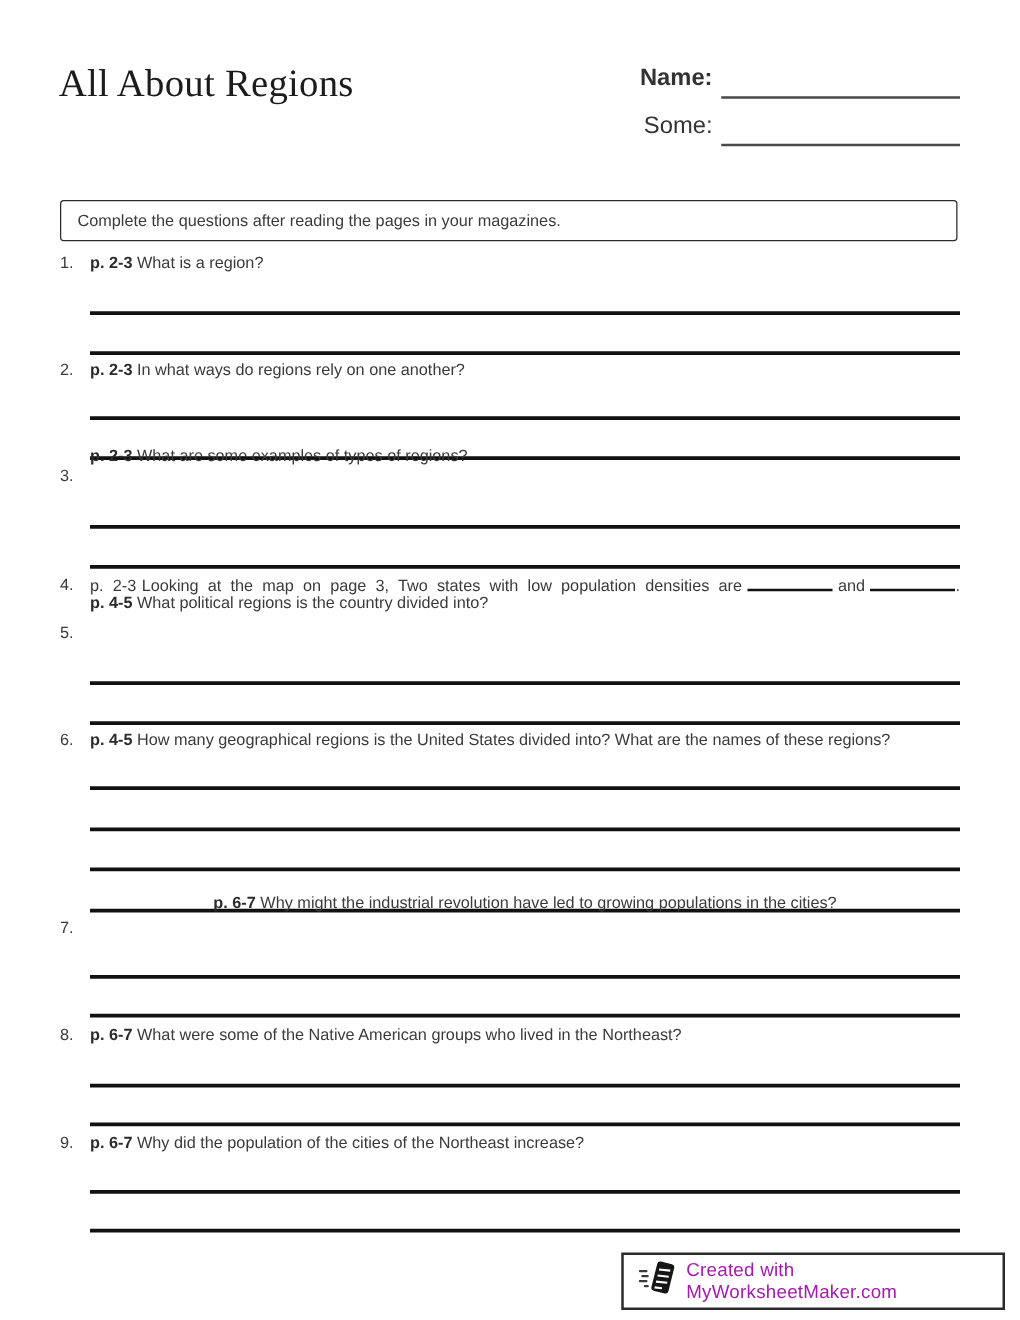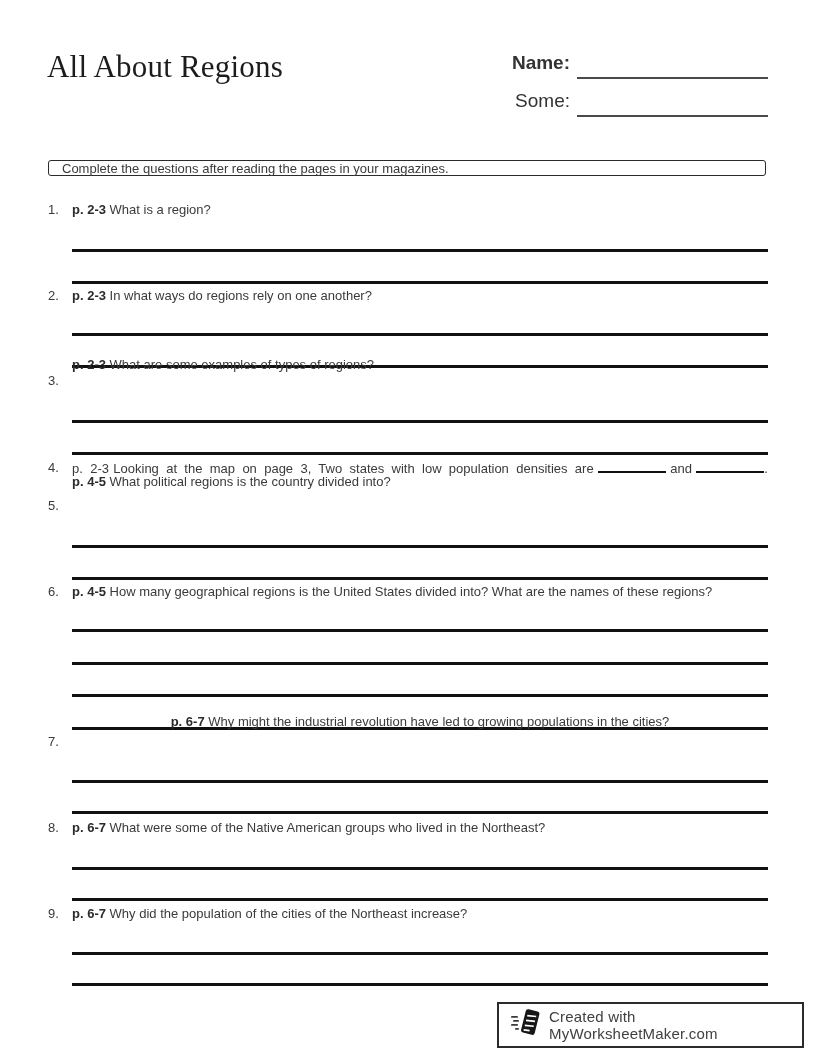--- a/index.html
+++ b/index.html
@@ -14,21 +14,21 @@
     left:47px;top:50px;width:400px;
     font-family:"Liberation Serif","DejaVu Serif",serif;
     font-size:31px;line-height:34px;color:#1c1c1c;letter-spacing:.2px;
   }
   .hdr-label{
     width:120px;text-align:right;font-size:19px;color:#333;line-height:22px;
   }
   .hdr-line{height:2px;background:#4a4a4a;width:191px;left:577px;}
   
   .instr-box{
-    left:48px;top:160px;width:718px;height:16px;
+    left:48px;top:160px;width:718px;height:33px;
     border:1.6px solid #2b2b2b;border-radius:3px;box-sizing:border-box;
     display:flex;align-items:center;
   }
   .instr-text{padding-left:13px;font-size:13px;color:#3a3a3a;}
   
   .q{left:0;top:0;width:816px;}
   .qnum{position:absolute;left:48px;width:20px;font-size:13px;line-height:16px;color:#3a3a3a;}
   .qtext{position:absolute;left:72px;width:696px;font-size:13px;line-height:16px;color:#3a3a3a;}
   .qpage{font-weight:bold;color:#2b2b2b;}
   .ans-line{left:72px;width:696px;height:2.5px;background:#111;}
@@ -40,21 +40,21 @@
     display:inline-block;width:68px;height:11px;
     border-bottom:2px solid #111;vertical-align:baseline;
   }
   
   .footer-box{
     left:497px;top:1002px;width:307px;height:46px;
     border:2px solid #2b2b2b;box-sizing:border-box;background:#fff;
     display:flex;align-items:center;
   }
   .footer-icon{margin-left:12px;flex:0 0 auto;}
-  .footer-text{margin-left:8px;font-size:15px;color:#404040;letter-spacing:.2px;}
+  .footer-text{margin-left:8px;font-size:15px;color:#a21caf;letter-spacing:.2px;}
 </style>
 </head>
 <body>
 
 <div class="abs title">All About Regions</div>
 
 <div class="abs hdr-label" style="left:450px;top:52px;font-weight:bold;">Name:</div>
 <div class="abs hdr-line" style="top:77px;"></div>
 
 <div class="abs hdr-label" style="left:450px;top:90px;">Some:</div>

